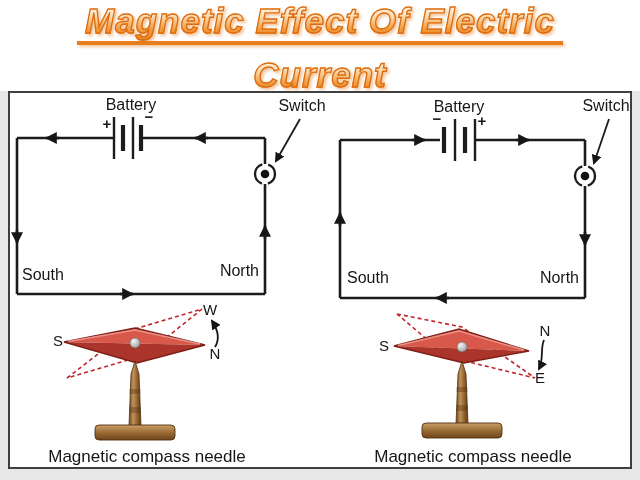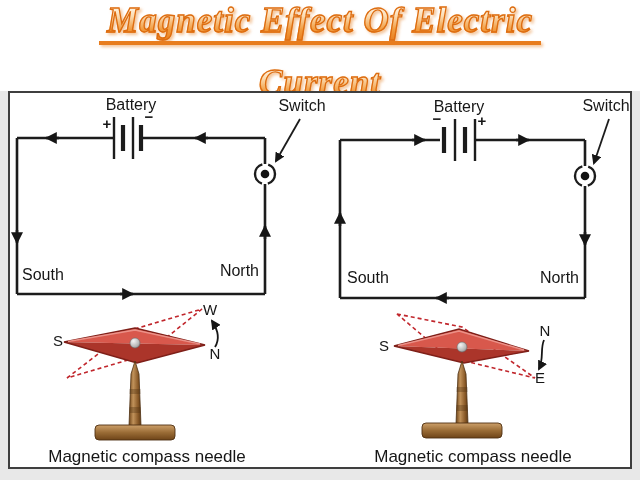--- a/index.html
+++ b/index.html
@@ -7,34 +7,34 @@
     width:640px;height:480px;position:relative;overflow:hidden;
     background:#e8e8e8;
     font-family:"Liberation Sans",sans-serif;
   }
   .title-band{
     position:absolute;top:0;left:0;width:640px;height:91px;
     background:#ffffff;text-align:center;
   }
   .title-line{
     display:inline-block;
-    font-family:Liberation Serif, serif;
+    font-family:Liberation Sans, sans-serif;
     font-style:italic;font-weight:bold;
     font-size:35px;line-height:40px;letter-spacing:1px;
     padding:0 8px 0 8px;
     border-bottom:4px solid #e87d1e;
     background:linear-gradient(180deg,#fffdf6 8%,#fbdcb2 38%,#f19a3c 72%,#e87d1e 100%);
     -webkit-background-clip:text;background-clip:text;
     color:transparent;
     -webkit-text-stroke:1.3px #dd6c10;
     filter:drop-shadow(2px 2px 1.5px rgba(234,150,72,0.55));
     white-space:nowrap;
   }
   .t1{margin-top:1px;}
-  .t2{margin-top:18px;}
+  .t2{margin-top:10px;}
   .diagram-box{
     position:absolute;left:8px;top:91px;width:624px;height:378px;
     box-sizing:border-box;border:2px solid #3f3f3f;background:#ffffff;
   }
   svg text{font-family:"Liberation Sans",sans-serif;fill:#161616;}
   .lbl{font-size:16px;}
   .term{font-size:15px;font-weight:bold;}
   .dir{font-size:15px;}
   .cap{font-size:17px;}
 </style>

